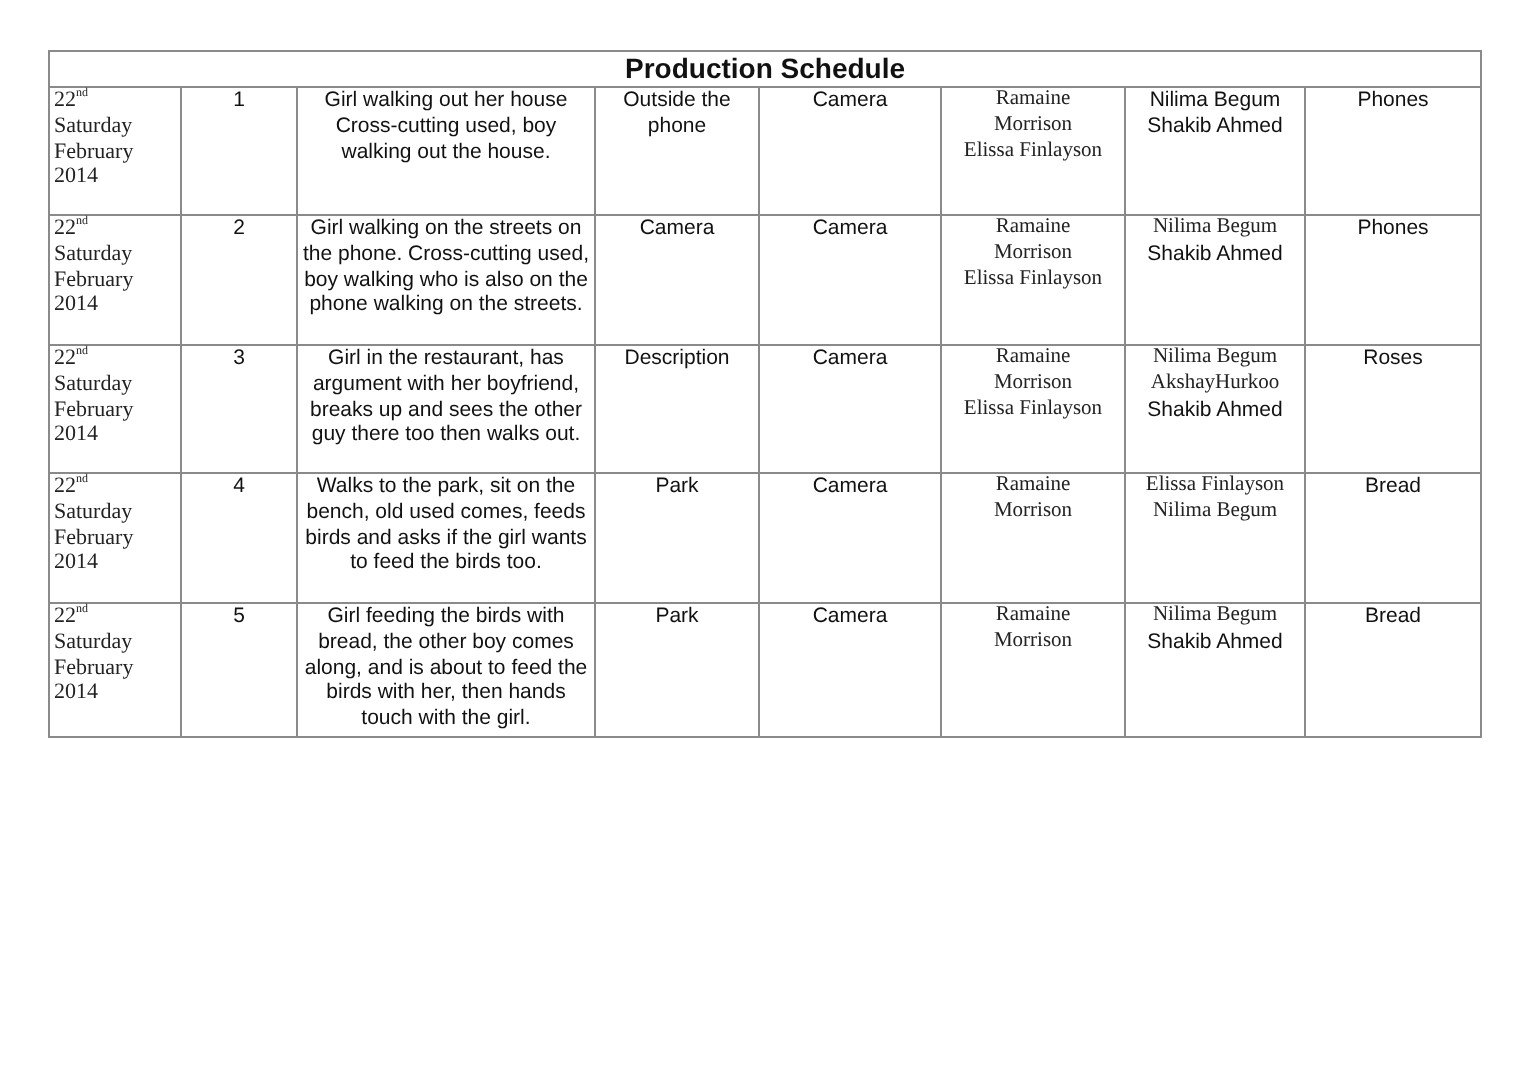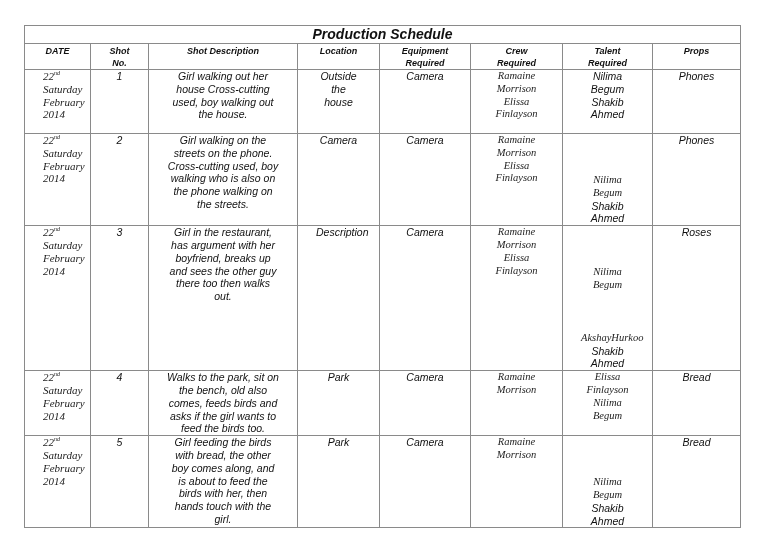--- a/index.html
+++ b/index.html
@@ -8,79 +8,68 @@
       position: absolute; left: 24px; top: 25px;
       width: 716px;
       border-collapse: collapse;
       table-layout: fixed;
       font-family: "Liberation Sans", sans-serif;
       color: #111;
     }
     .sheet td, .sheet th {
       border: 1px solid #8a8a8a;
       vertical-align: top;
-      padding: 0 18px;
+      padding: 0 2px;
       text-align: center;
-      font-style: italic;
     }
     .title-cell {
       font-size: 14px; font-weight: bold; height: 17px; line-height: 17px;
       padding-top: 0;
     }
     .hdr th { font-size: 9px; font-weight: bold; height: 23px; line-height: 12px; padding-top: 1px; }
     .row td { font-size: 10.5px; line-height: 12.8px; }
     .row.r1 td { height: 63px; }
     .row.r2 td { height: 64px; }
     .row.r3 td { height: 63px; }
     .row.r4 td { height: 64px; }
     .row.r5 td { height: 66px; }
     .date-cell { text-align: left !important; font-family: "Liberation Serif", serif; font-size: 11px !important; line-height: 12.8px; color: #222; }
     .date-cell sup { font-size: 6px; vertical-align: top; line-height: 6px; }
-    .serif { font-family: "Liberation Serif", serif; font-size: 10.5px; color: #222; margin-top: 40px; }
+    .serif { font-family: "Liberation Serif", serif; font-size: 10.5px; color: #222; }
     .line { display: block; }
   </style>
 </head>
 <body>
 
 <table class="sheet">
   <colgroup>
     <col style="width:66px">
     <col style="width:58px">
     <col style="width:149px">
     <col style="width:82px">
     <col style="width:91px">
     <col style="width:92px">
     <col style="width:90px">
     <col style="width:88px">
   </colgroup>
   <tbody>
       <tr>
     <td colspan="8" class="title-cell">Production Schedule</td>
   </tr>
-  <tr class="hdr">
-    <th>DATE</th>
-    <th>Shot No.</th>
-    <th>Shot Description</th>
-    <th>Location</th>
-    <th>Equipment Required</th>
-    <th>Crew Required</th>
-    <th>Talent Required</th>
-    <th>Props</th>
-  </tr>
 
   <tr class="row r1">
     <td class="date-cell">
       <span>22</span><sup>nd</sup>
       <span class="line">Saturday</span>
       <span class="line">February</span>
       <span class="line">2014</span>
     </td>
     <td>1</td>
     <td>Girl walking out her house Cross-cutting used, boy walking out the house.</td>
-    <td>Outside the house</td>
+    <td>Outside the phone</td>
     <td>Camera</td>
     <td class="serif">
       <span class="line">Ramaine</span>
       <span class="line">Morrison</span>
       <span class="line">Elissa Finlayson</span>
     </td>
     <td>
       <span class="line">Nilima Begum</span>
       <span class="line">Shakib Ahmed</span>
     </td>
@@ -135,21 +124,21 @@
   </tr>
 
   <tr class="row r4">
     <td class="date-cell">
       <span>22</span><sup>nd</sup>
       <span class="line">Saturday</span>
       <span class="line">February</span>
       <span class="line">2014</span>
     </td>
     <td>4</td>
-    <td>Walks to the park, sit on the bench, old also comes, feeds birds and asks if the girl wants to feed the birds too.</td>
+    <td>Walks to the park, sit on the bench, old used comes, feeds birds and asks if the girl wants to feed the birds too.</td>
     <td>Park</td>
     <td>Camera</td>
     <td class="serif">
       <span class="line">Ramaine</span>
       <span class="line">Morrison</span>
     </td>
     <td class="serif">
       <span class="line">Elissa Finlayson</span>
       <span class="line">Nilima Begum</span>
     </td>

